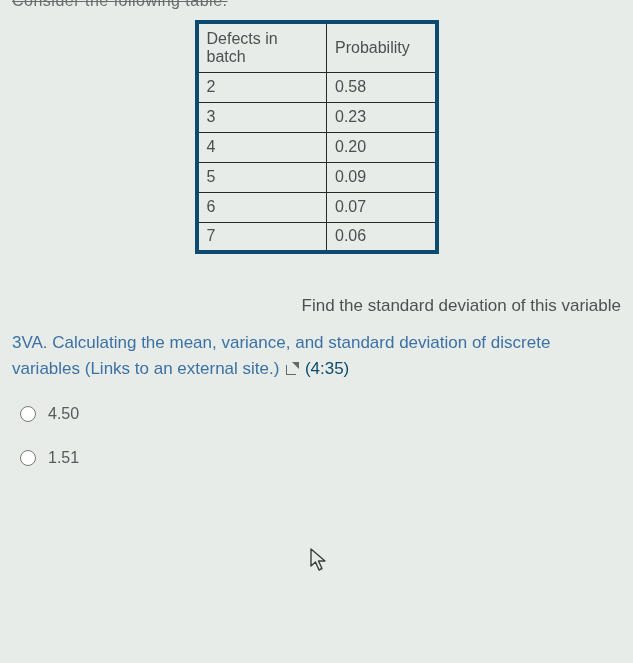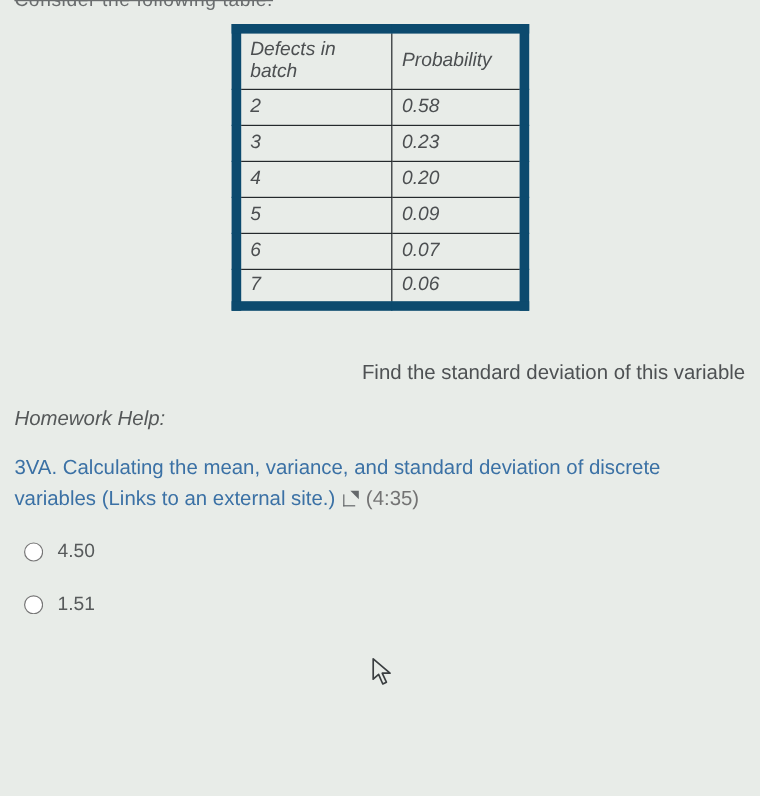--- a/index.html
+++ b/index.html
@@ -28,22 +28,21 @@
       padding-left: 12px;
       letter-spacing: 0.5px;
     }
     .table-wrap {
       display: flex;
       justify-content: center;
       padding: 10px 0 30px 0;
     }
     table {
       border-collapse: collapse;
-      border: 8px solid #0c4a6e;
-      font-style: italic;
+      border: 4px solid #0c4a6e;
     }
     th, td {
       border: 1px solid #24292c;
       padding: 4px 8px;
       text-align: left;
       font-size: 16px;
       color: #4c4f51;
       background: #e8ece8;
       font-weight: normal;
     }
@@ -72,21 +71,21 @@
       color: #555859;
       margin: 18px 0;
     }
     .link-line {
       font-size: 17px;
       color: #3b71a5;
       margin: 14px 0 20px 0;
       line-height: 1.55;
     }
     .link-line .gray {
-      color: #737373;
+      color: #0c4a6e;
     }
     .ext-icon {
       display: inline-block;
       width: 12px;
       height: 12px;
       position: relative;
       margin: 0 2px;
       vertical-align: -1px;
     }
     .ext-icon::before {
@@ -174,21 +173,20 @@
         <tr>
           <td>7</td>
           <td>0.06</td>
         </tr>
       </tbody>
     </table>
   </div>
 
   <p class="question-text">Find the standard deviation of this variable</p>
 
-  <p class="help-heading">Homework Help:</p>
 
   <p class="link-line">
     <span>3VA. Calculating the mean, variance, and standard deviation of discrete variables (Links to an external site.)</span>
     <span class="ext-icon"></span>
     <span class="gray">(4:35)</span>
   </p>
 
 
   <div class="choices">
     <label class="choice">

